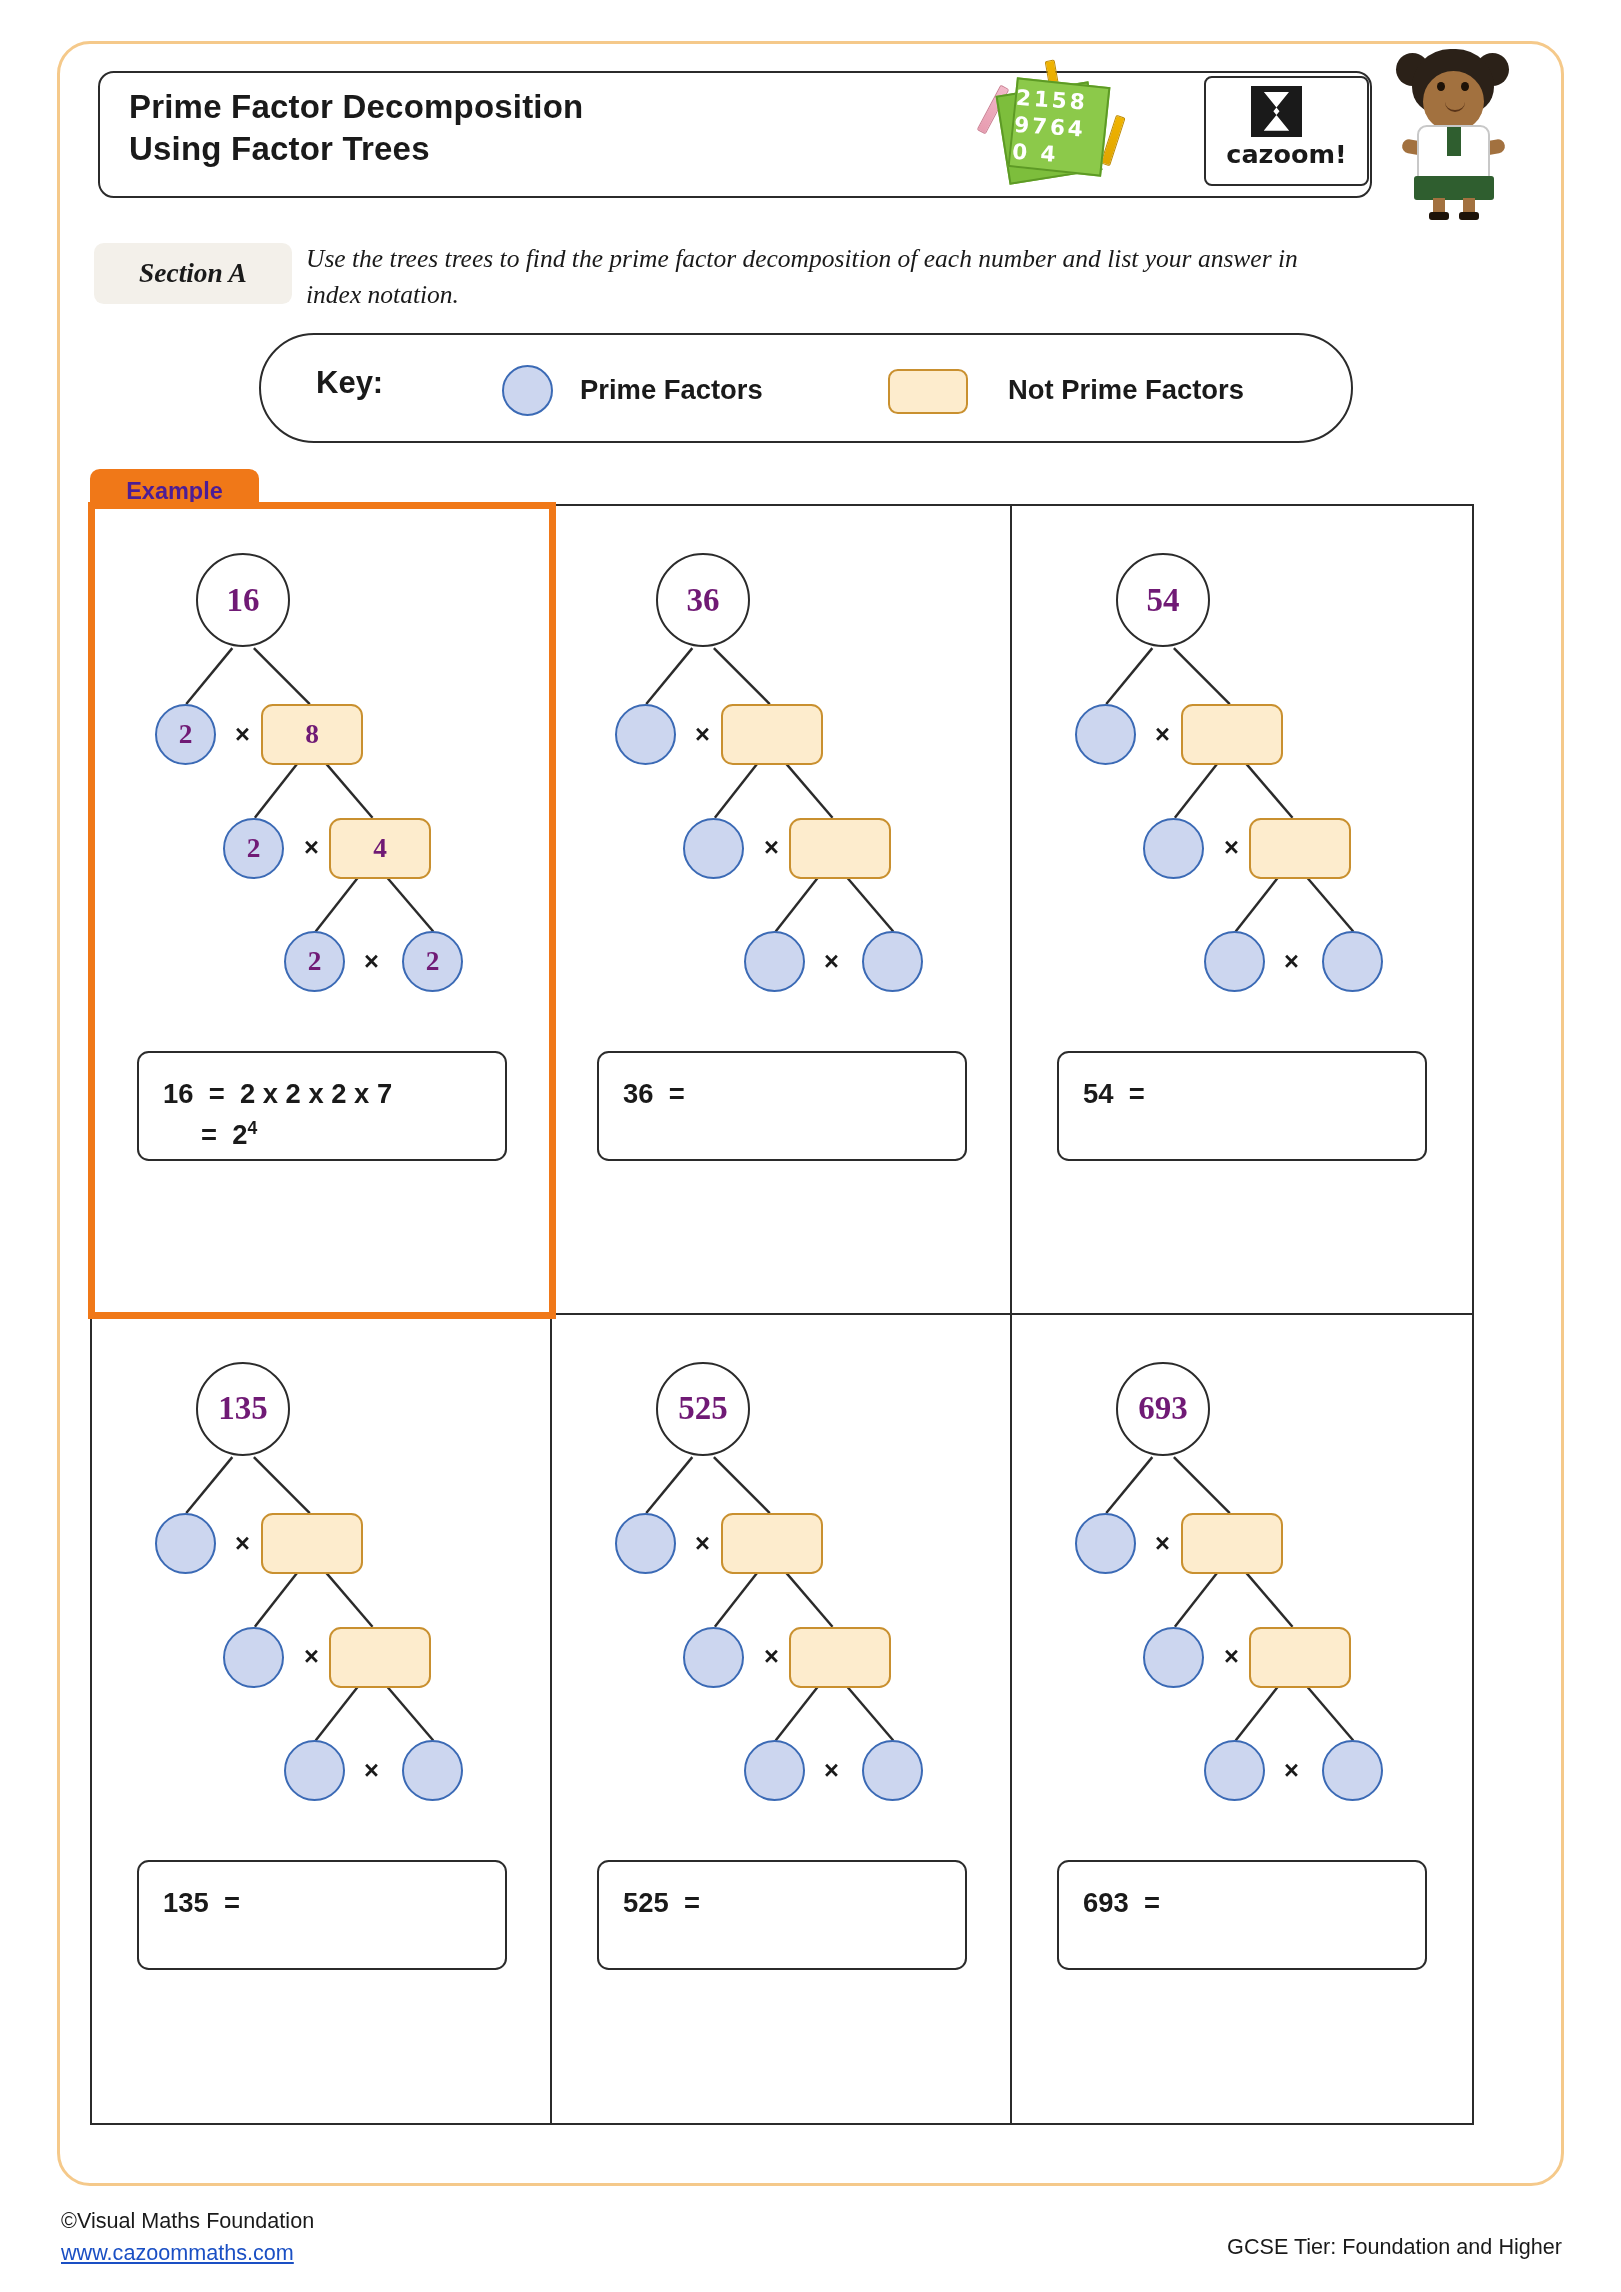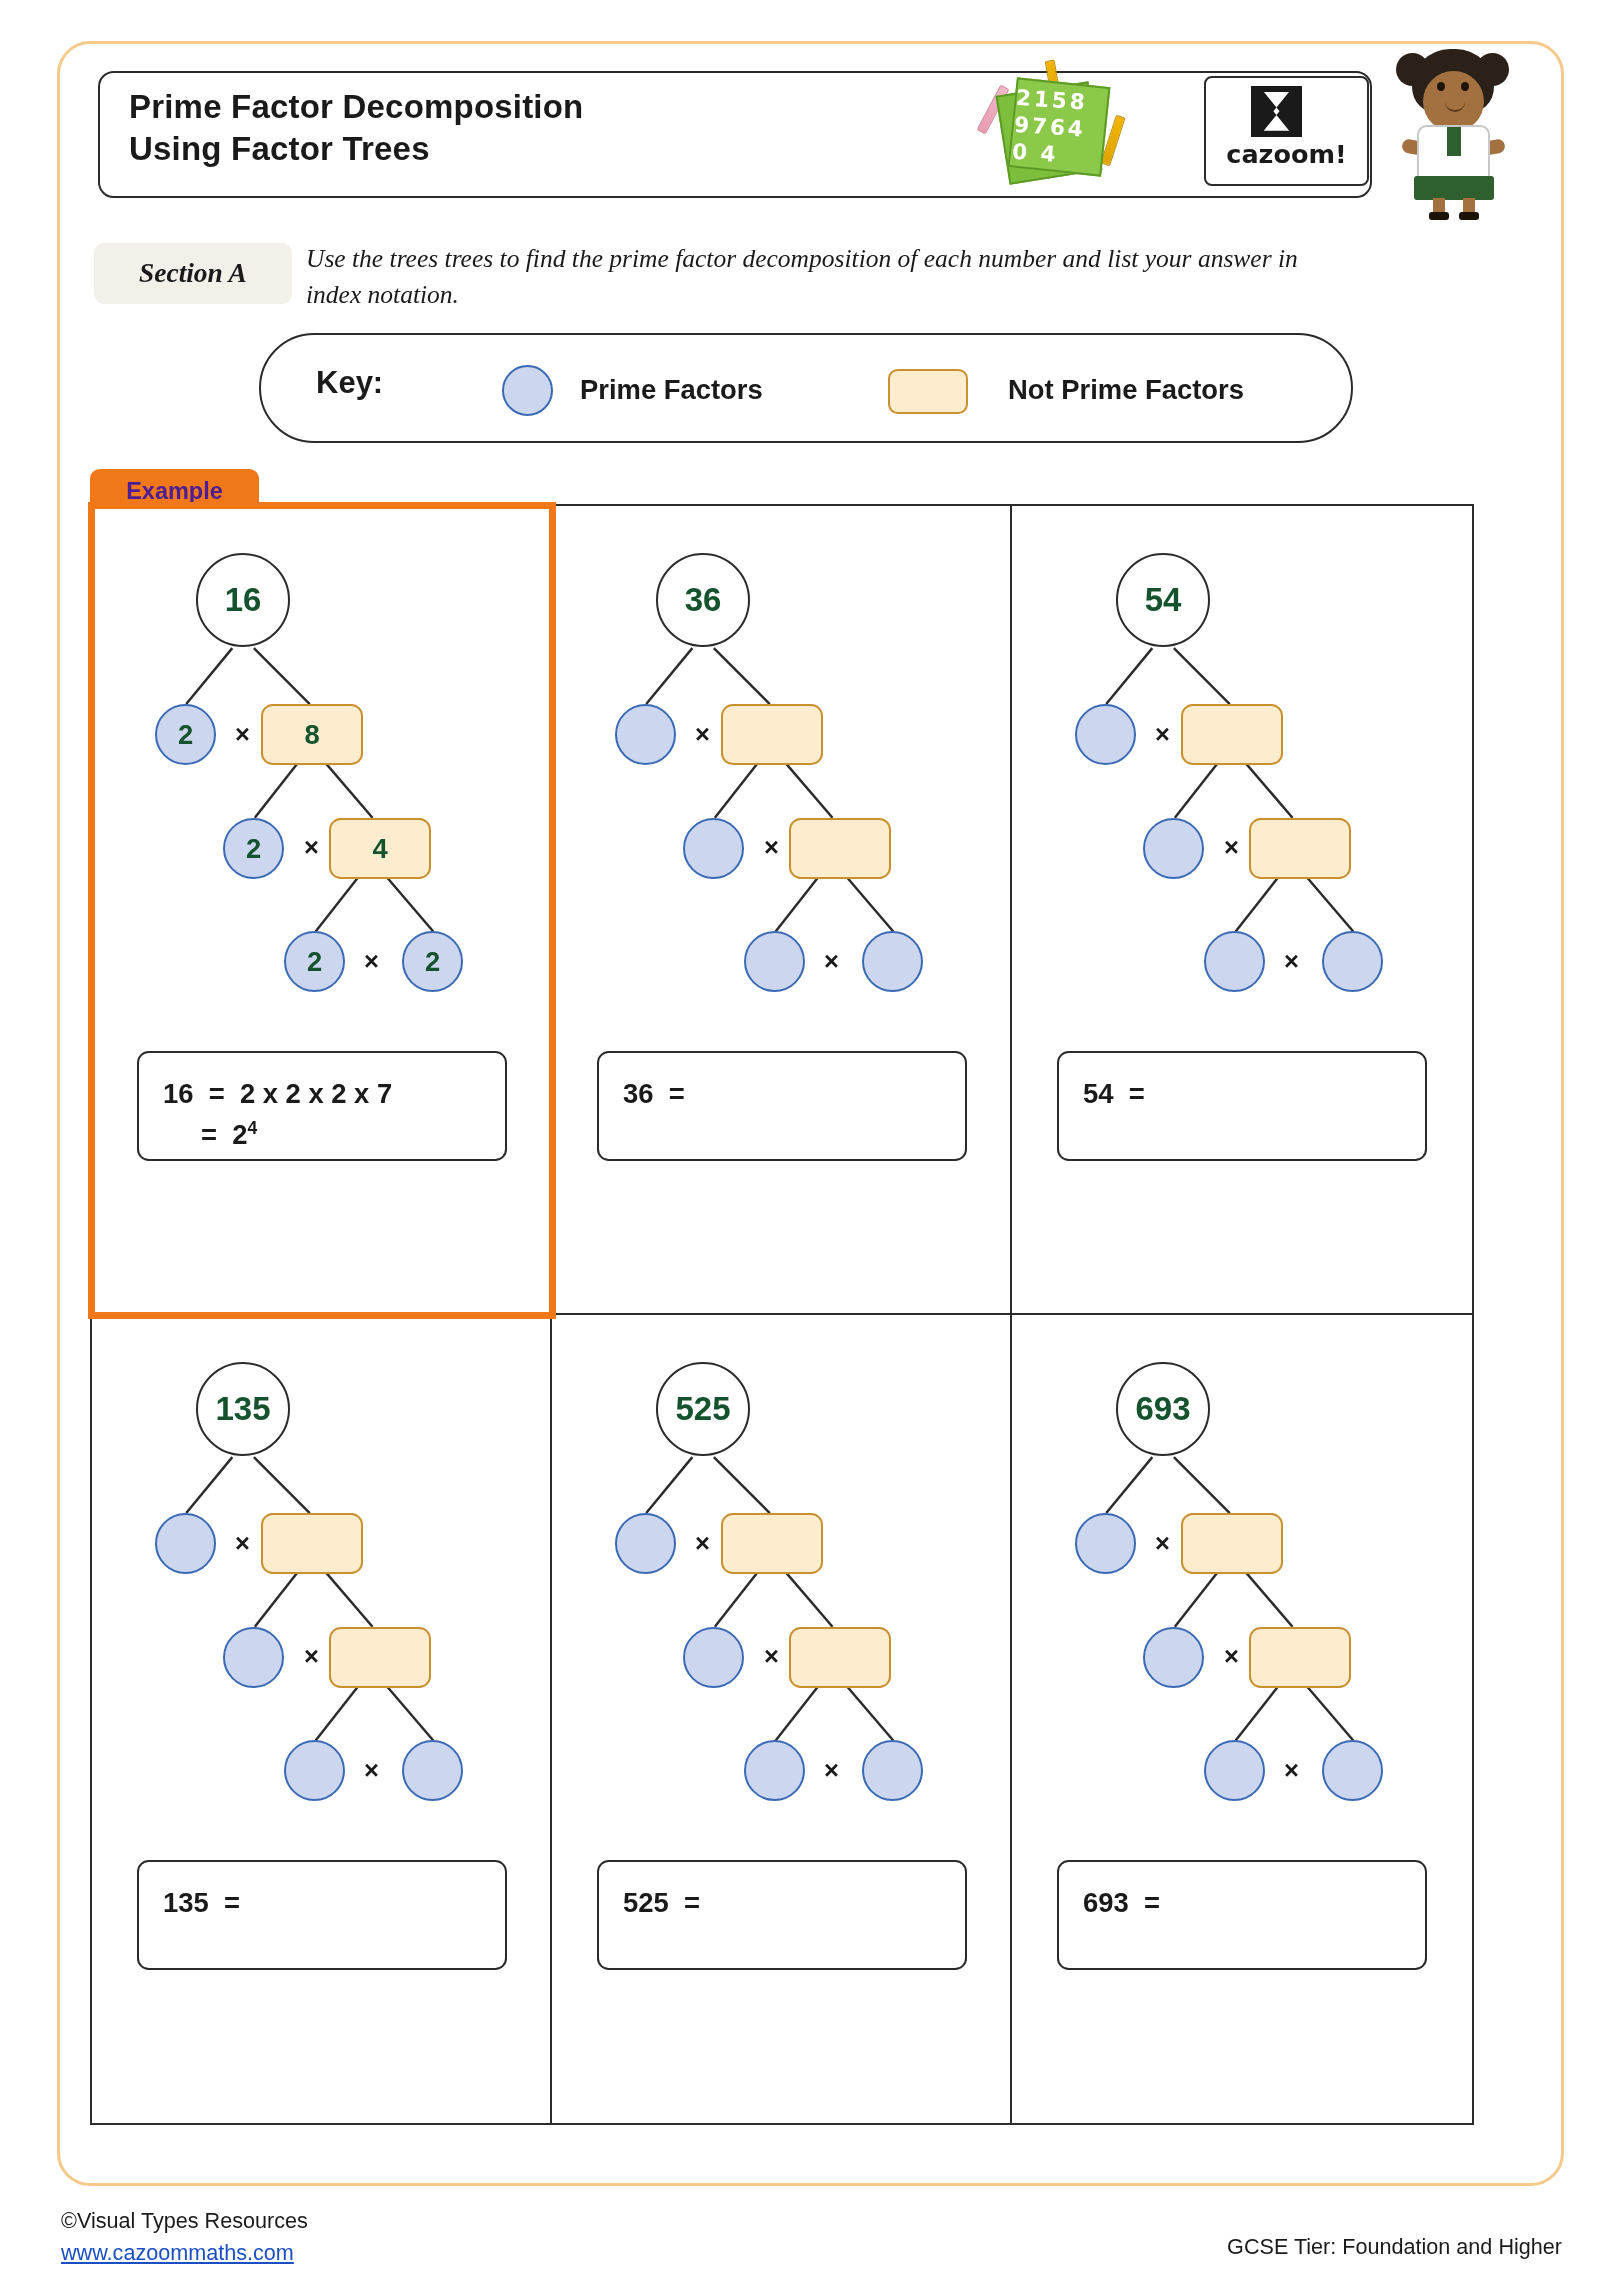--- a/index.html
+++ b/index.html
@@ -244,22 +244,22 @@
   .tree { position: absolute; left: 0; top: 0; width: 100%; height: 100%; }
   .tree svg { position: absolute; left: 0; top: 0; }
 
   .node {
     position: absolute;
     display: flex;
     align-items: center;
     justify-content: center;
     font-size: 33px;
     font-weight: bold;
-    color: #14532d;
-    font-family: Liberation Sans, sans-serif;
+    color: #701a75;
+    font-family: Liberation Serif, serif;
   }
   .node.root {
     width: 94px; height: 94px;
     border-radius: 50%;
     background: #ffffff;
     border: 2.9px solid #2b2b2b;
   }
   .node.prime {
     width: 61px; height: 61px;
     border-radius: 50%;
@@ -529,18 +529,18 @@
       <div class="node prime" style="left:310px; top:425px;"></div>
     </div>
     <div class="answer-box" style="top:545px;"></div>
     <div class="answer-text" style="top:567px;">693  =</div>
   </div>
 
 </div>
 
 <div class="footer">
   <div class="f-left">
-    <span>©Visual Types Resources</span>
+    <span>©Visual Maths Foundation</span>
     <a class="f-link" href="#">www.cazoommaths.com</a>
   </div>
   <div class="f-right">GCSE Tier: Foundation and Higher</div>
 </div>
 
 
 </body></html>

